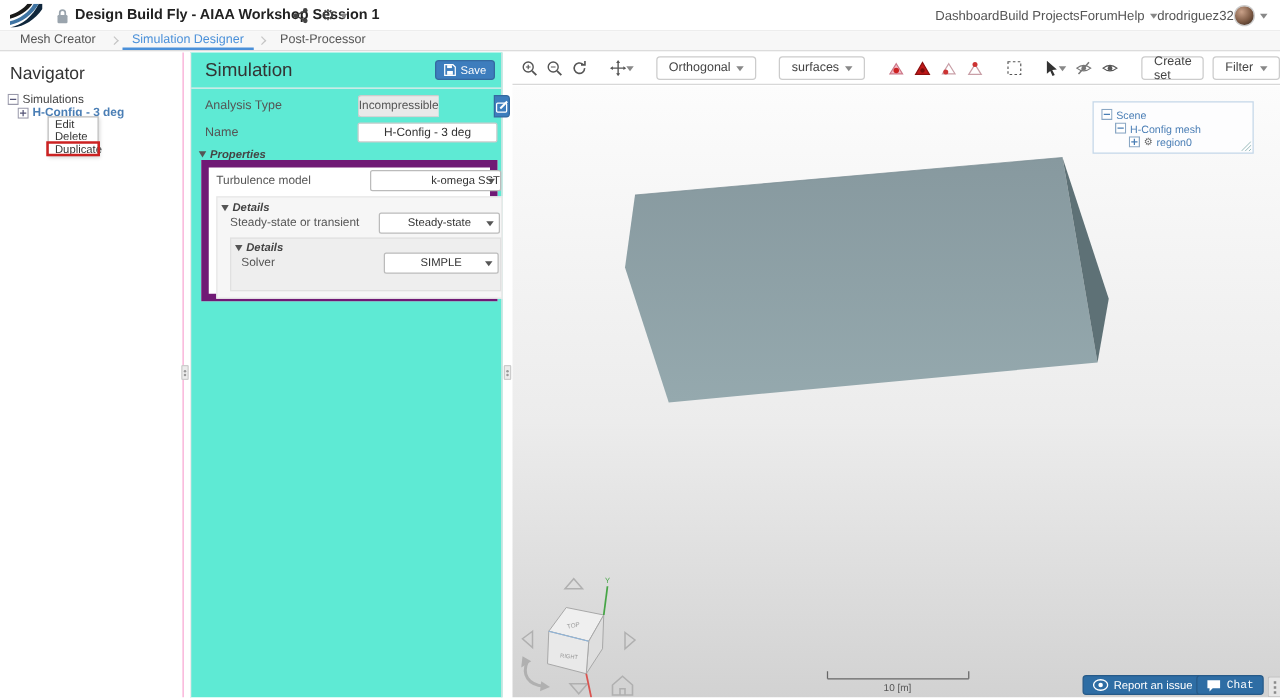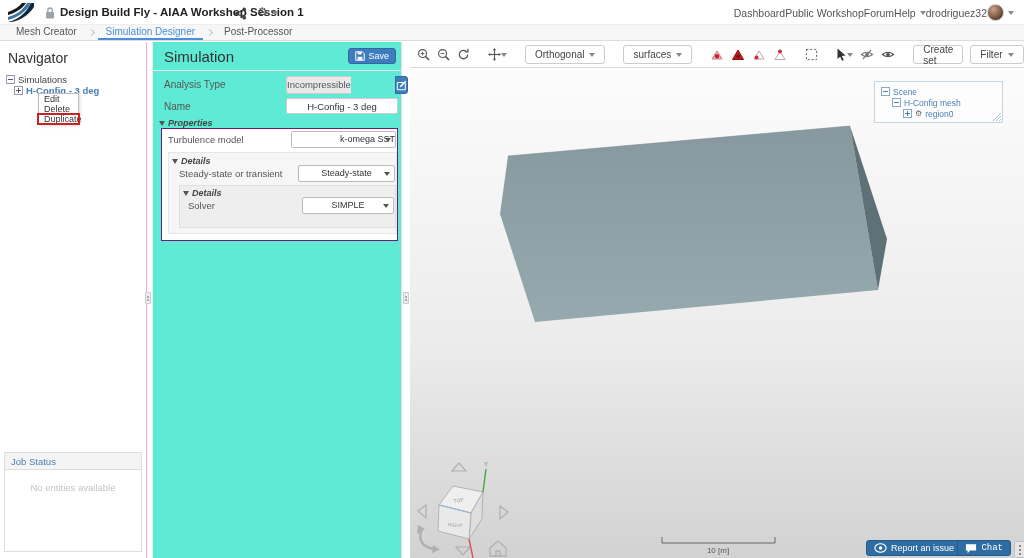--- a/index.html
+++ b/index.html
@@ -48,21 +48,21 @@
   .sim-title { position:absolute; left:11px; top:6px; font-size:15px; color:#333; }
   .mid-header-rule { position:absolute; left:0; right:0; top:28px; border-bottom:1px solid #ececec; }
   .save-btn { position:absolute; right:5px; top:6px; height:16px; background:#3d7dbd; border:1px solid #34699f; border-radius:3px; color:#fff; font-size:9px; display:flex; align-items:center; gap:3px; padding:0 6px; cursor:pointer; }
   .field-label { position:absolute; left:11px; font-size:10px; color:#555; }
   .ro-group { position:absolute; left:133px; width:112px; height:18px; display:flex; }
   .ro-val { flex:1; background:#e9e9e9; border:1px solid #ccc; border-right:none; border-radius:3px 0 0 3px; font-size:9.5px; color:#555; text-align:center; line-height:16px; }
   .edit-btn { width:21px; background:#3d7dbd; border:1px solid #34699f; border-radius:0 3px 3px 0; display:flex; align-items:center; justify-content:center; cursor:pointer; }
   .txt-input { position:absolute; left:133px; width:112px; height:16px; background:#fff; border:1px solid #ccc; border-radius:2px; font-size:9.5px; color:#333; text-align:center; font-family:"Liberation Sans",sans-serif; }
   .sec-header { display:flex; align-items:center; gap:3px; font-size:9px; font-style:italic; font-weight:bold; color:#444; }
   .tri-down { width:0; height:0; border-left:3.5px solid transparent; border-right:3.5px solid transparent; border-top:5px solid #555; }
-  .props-outer { position:absolute; left:8px; top:86px; width:237px; height:113px; border:1px solid #701a75; background:#fff; }
+  .props-outer { position:absolute; left:8px; top:86px; width:237px; height:113px; border:6px solid #701a75; background:#fff; }
   .row-label { position:absolute; font-size:9.5px; color:#555; }
   .sel { position:absolute; height:17px; background:#fff; border:1px solid #bbb; border-radius:2px; font-size:9px; color:#333; text-align:center; line-height:15px; cursor:pointer; }
   .sel .caret { position:absolute; right:4px; top:6px; border-top-color:#555; }
   .details1 { position:absolute; left:6px; top:23px; width:229px; height:82px; background:#f6f6f6; border:1px solid #e6e6e6; }
   .details2 { position:absolute; left:10px; top:32px; width:217px; height:43px; background:#eeeeee; border:1px solid #e0e0e0; }
 
   
   .viewport { position:absolute; top:42px; left:410px; right:0; bottom:0; }
   .vtoolbar { position:absolute; top:0; left:0; right:0; height:26px; background:#fff; border-bottom:1px solid #d8d8d8; display:flex; align-items:center; padding:0 7px; gap:7px; }
   .ticon { width:15px; height:15px; display:flex; align-items:center; justify-content:center; cursor:pointer; }
@@ -110,21 +110,21 @@
       <circle cx="11" cy="2.5" r="2" fill="#444"></circle>
         <circle cx="3" cy="7" r="2" fill="#444"></circle>
         <circle cx="11" cy="11.5" r="2" fill="#444"></circle>
       <line x1="3.5" y1="6.5" x2="10.5" y2="3" stroke="#444" stroke-width="1.2"></line>
       <line x1="3.5" y1="7.5" x2="10.5" y2="11" stroke="#444" stroke-width="1.2"></line>
     </svg>
   </span>
   <span class="gear-wrap">⚙&nbsp;<span class="caret"></span></span>
   <div class="top-nav">
     <span class="navitem">Dashboard</span>
-    <span class="navitem">Public Workshop</span>
+    <span class="navitem">Build Projects</span>
     <span class="navitem">Forum</span>
     <span class="navitem">
         <span>Help</span>
         <span class="caret"></span>
       </span>
     <span class="navitem">drodriguez32</span>
     <span class="navitem">
         <span class="avatar"></span>
         <span class="caret"></span>
       </span>
@@ -159,24 +159,20 @@
       <span>H-Config - 3 deg</span>
     </div>
   </div>
 
   <div class="ctx-menu">
     <div class="ctx-item">Edit</div>
     <div class="ctx-item">Delete</div>
     <div class="ctx-item"><span>Duplicate</span><span class="ctx-hl"></span></div>
   </div>
 
-  <div class="job-status">
-    <div class="job-status-header">Job Status</div>
-    <div class="job-status-empty">No entities available</div>
-  </div>
 </div>
 
 <div class="grip" style="left:145px; top:292px;">
     <i></i>
     <i></i>
   </div>
 <div class="grip" style="left:403px; top:292px;">
     <i></i>
     <i></i>
   </div>

